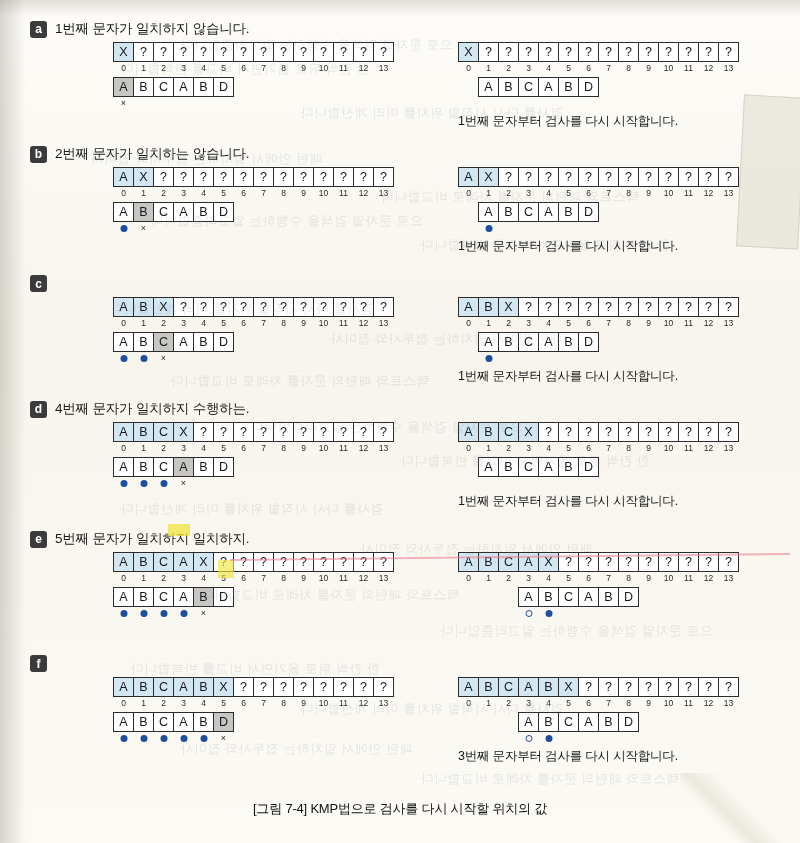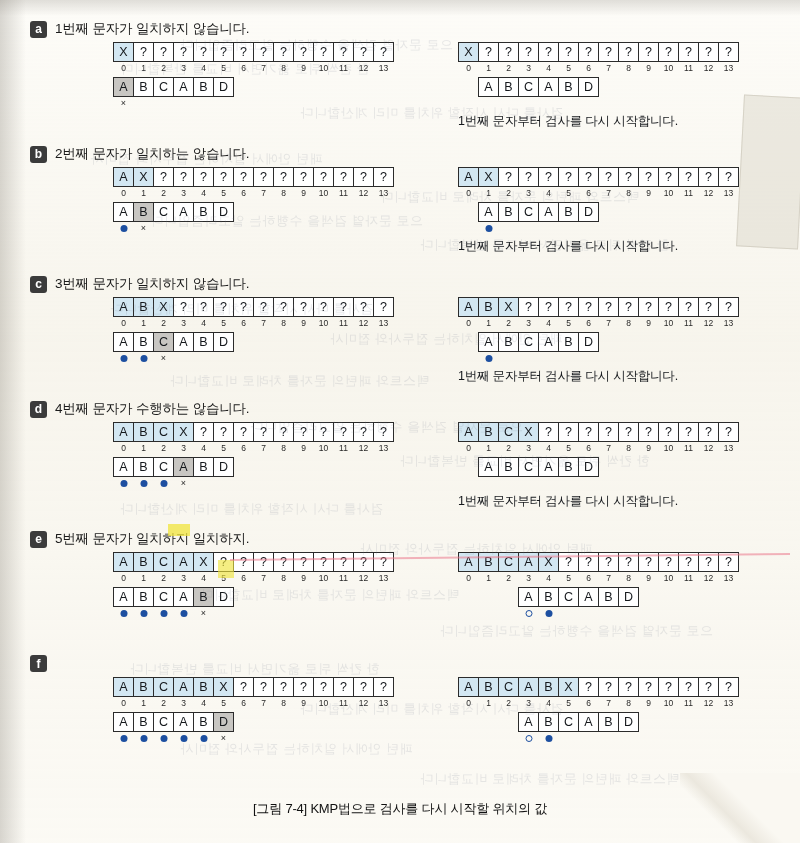--- a/index.html
+++ b/index.html
@@ -396,21 +396,20 @@
           <div class="cell">D</div>
         </div>
         <div class="marks">
           <span class="dot"></span>
         </div>
       </div>
       <div class="note" style="margin-top: 4px;">1번째 문자부터 검사를 다시 시작합니다.</div>
     </div>
     <div class="block label-row" style="left: 30px; top: 275px;">
       <div class="tag">c</div>
-      <div class="caption">3번째 문자가 일치하지 않습니다.</div>
     </div>
     <div class="block" style="left: 113px; top: 297px;">
       <div class="cells">
         <div class="cell hl">A</div>
         <div class="cell hl">B</div>
         <div class="cell hl">X</div>
         <div class="cell">?</div>
         <div class="cell">?</div>
         <div class="cell">?</div>
         <div class="cell">?</div>
@@ -497,21 +496,21 @@
           <div class="cell">D</div>
         </div>
         <div class="marks">
           <span class="dot"></span>
         </div>
       </div>
       <div class="note" style="margin-top: 4px;">1번째 문자부터 검사를 다시 시작합니다.</div>
     </div>
     <div class="block label-row" style="left: 30px; top: 400px;">
       <div class="tag">d</div>
-      <div class="caption">4번째 문자가 수행하는 않습니다.</div>
+      <div class="caption">4번째 문자가 일치하지 수행하는.</div>
     </div>
     <div class="block" style="left: 113px; top: 422px;">
       <div class="cells">
         <div class="cell hl">A</div>
         <div class="cell hl">B</div>
         <div class="cell hl">C</div>
         <div class="cell hl">X</div>
         <div class="cell">?</div>
         <div class="cell">?</div>
         <div class="cell">?</div>
@@ -800,20 +799,21 @@
           <div class="cell">C</div>
           <div class="cell">A</div>
           <div class="cell">B</div>
           <div class="cell">D</div>
         </div>
         <div class="marks">
           <span class="odot"></span>
           <span class="dot"></span>
         </div>
       </div>
+      <div class="note" style="margin-top: 4px;">3번째 문자부터 검사를 다시 시작합니다.</div>
     </div>
   </div>
 
 <div class="figcaption" id="fig-caption" style="top:800px">[그림 7-4] KMP법으로 검사를 다시 시작할 위치의 값</div>
 
 <div class="bleed-text" style="left: 180px; top: 36px;">으로 문자열 검색을 수행하는 알고리즘입니다</div>
 <div class="bleed-text" style="left: 120px; top: 60px;">한 칸씩 뒤로 옮기면서 비교를 반복합니다</div>
 <div class="bleed-text" style="left: 300px; top: 104px;">검사를 다시 시작할 위치를 미리 계산합니다</div>
 <div class="bleed-text" style="left: 90px; top: 150px;">패턴 안에서 일치하는 접두사와 접미사</div>
 <div class="bleed-text" style="left: 380px; top: 188px;">텍스트와 패턴의 문자를 차례로 비교합니다</div>

